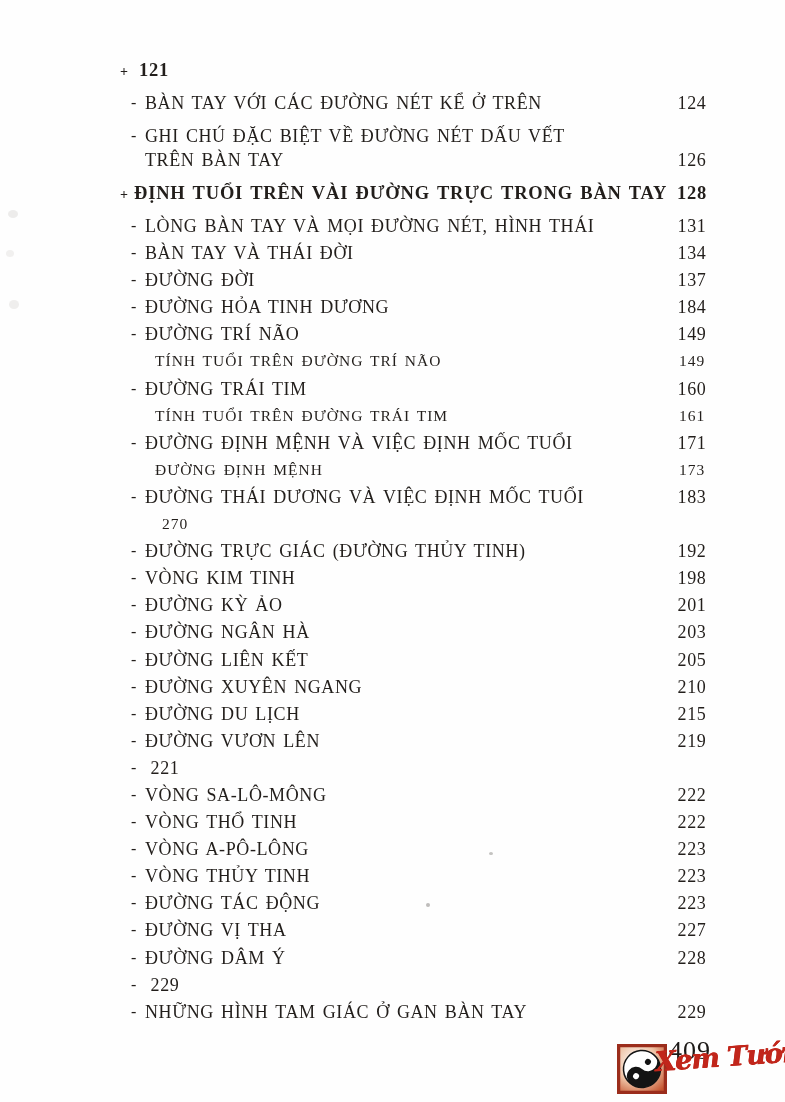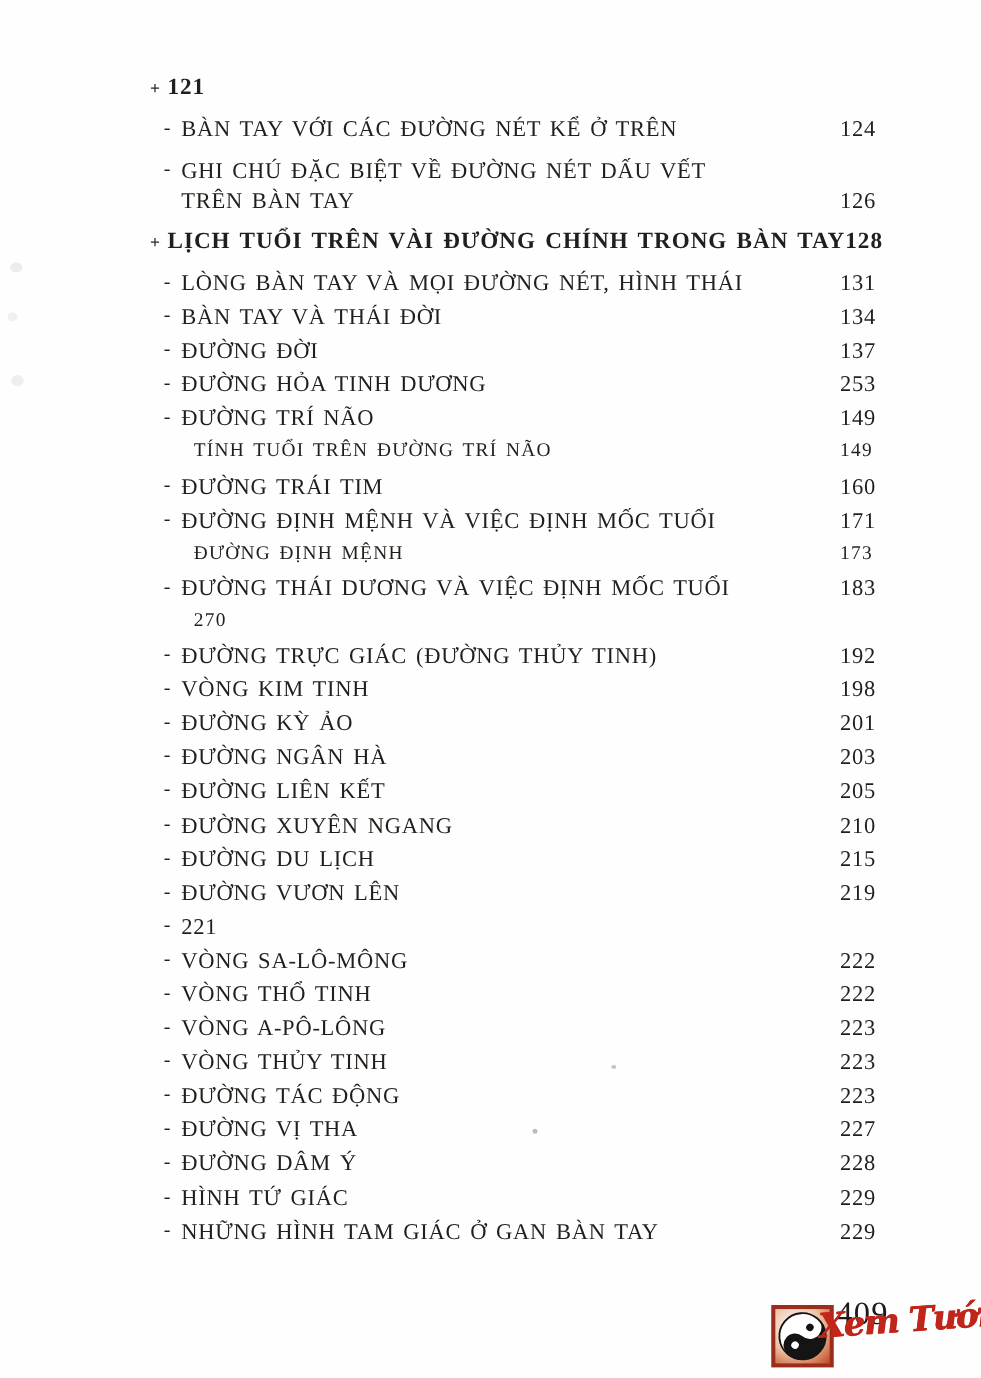--- a/index.html
+++ b/index.html
@@ -18,21 +18,21 @@
   .row{
     display:flex;align-items:flex-start;
     height:27.1px;box-sizing:border-box;
     font-size:18px;line-height:20px;
     letter-spacing:.6px;word-spacing:2px;
   }
   .row.loose{height:33px;}
   .row.tight{height:24px;}
   .row .marker{flex:none;width:14px;font-size:16px;}
   .row .title{flex:1;white-space:nowrap;}
-  .row .pg{flex:none;width:40px;text-align:left;}
+  .row .pg{flex:none;width:40px;text-align:center;}
   .lvl0{padding-left:0;font-weight:bold;font-size:18.5px;letter-spacing:.8px;}
   .lvl0 .marker{font-size:14px;padding-top:2px;}
   .lvl1{padding-left:11px;}
   .lvl2{padding-left:35px;font-size:15.5px;letter-spacing:1px;}
   .lvl2 .pg{font-size:15.5px;}
   .bold .pg{font-weight:bold;}
 
   
   .speck{position:absolute;border-radius:50%;background:#d9d7d4;}
   .sp1{left:8px;top:210px;width:10px;height:8px;opacity:.45;}
@@ -77,57 +77,61 @@
         <span class="title">GHI CHÚ ĐẶC BIỆT VỀ ĐƯỜNG NÉT DẤU VẾT</span>
         <span class="pg"></span>
       </div>
       <div class="row lvl1 loose">
         <span class="marker"></span>
         <span class="title">TRÊN BÀN TAY</span>
         <span class="pg">126</span>
       </div>
       <div class="row lvl0 bold loose">
         <span class="marker">+</span>
-        <span class="title">LỊCH TUỔI TRÊN VÀI ĐƯỜNG CHÍNH TRONG BÀN TAY</span>
+        <span class="title">ĐỊNH TUỔI TRÊN VÀI ĐƯỜNG TRỰC TRONG BÀN TAY</span>
         <span class="pg">128</span>
       </div>
       <div class="row lvl1">
         <span class="marker">-</span>
         <span class="title">LÒNG BÀN TAY VÀ MỌI ĐƯỜNG NÉT, HÌNH THÁI</span>
         <span class="pg">131</span>
       </div>
       <div class="row lvl1">
         <span class="marker">-</span>
         <span class="title">BÀN TAY VÀ THÁI ĐỜI</span>
         <span class="pg">134</span>
       </div>
       <div class="row lvl1">
         <span class="marker">-</span>
         <span class="title">ĐƯỜNG ĐỜI</span>
         <span class="pg">137</span>
       </div>
       <div class="row lvl1">
         <span class="marker">-</span>
         <span class="title">ĐƯỜNG HỎA TINH DƯƠNG</span>
-        <span class="pg">253</span>
+        <span class="pg">184</span>
       </div>
       <div class="row lvl1">
         <span class="marker">-</span>
         <span class="title">ĐƯỜNG TRÍ NÃO</span>
         <span class="pg">149</span>
       </div>
       <div class="row lvl2">
         <span class="title">TÍNH TUỔI TRÊN ĐƯỜNG TRÍ NÃO</span>
         <span class="pg">149</span>
       </div>
       <div class="row lvl1">
         <span class="marker">-</span>
         <span class="title">ĐƯỜNG TRÁI TIM</span>
         <span class="pg">160</span>
       </div>
+      <div class="row lvl2">
+        <span class="title">TÍNH TUỔI TRÊN ĐƯỜNG TRÁI TIM</span>
+        <span class="pg">161</span>
+      </div>
       <div class="row lvl1">
         <span class="marker">-</span>
         <span class="title">ĐƯỜNG ĐỊNH MỆNH VÀ VIỆC ĐỊNH MỐC TUỔI</span>
         <span class="pg">171</span>
       </div>
       <div class="row lvl2">
         <span class="title">ĐƯỜNG ĐỊNH MỆNH</span>
         <span class="pg">173</span>
       </div>
       <div class="row lvl1">
@@ -212,21 +216,20 @@
         <span class="title">ĐƯỜNG VỊ THA</span>
         <span class="pg">227</span>
       </div>
       <div class="row lvl1">
         <span class="marker">-</span>
         <span class="title">ĐƯỜNG DÂM Ý</span>
         <span class="pg">228</span>
       </div>
       <div class="row lvl1">
         <span class="marker">-</span>
-        <span class="title">HÌNH TỨ GIÁC</span>
         <span class="pg">229</span>
       </div>
       <div class="row lvl1">
         <span class="marker">-</span>
         <span class="title">NHỮNG HÌNH TAM GIÁC Ở GAN BÀN TAY</span>
         <span class="pg">229</span>
       </div>
     </div>
 
   <div class="speck sp1"></div>

